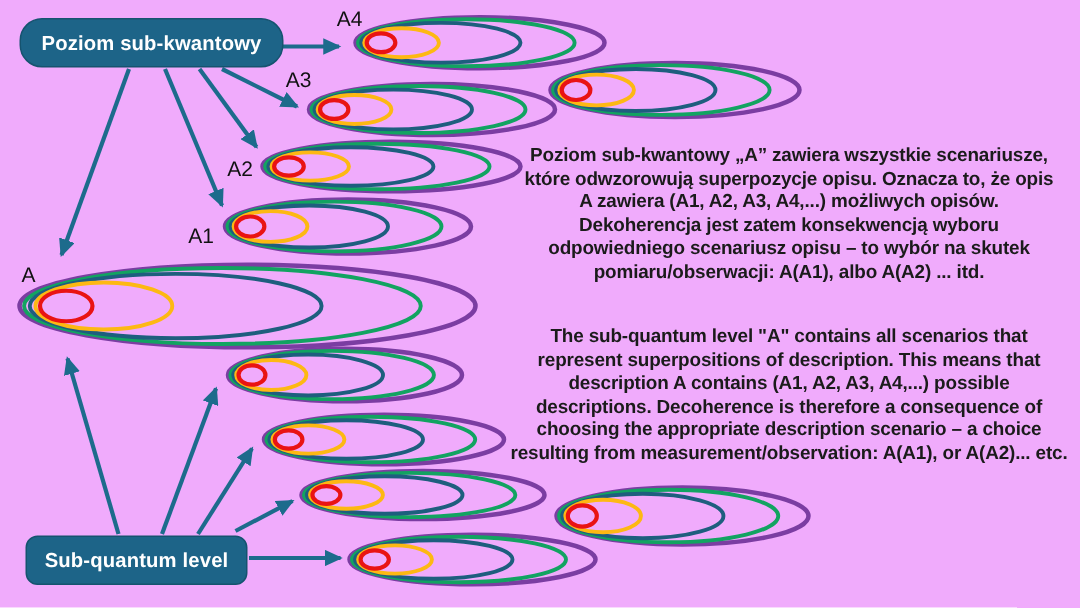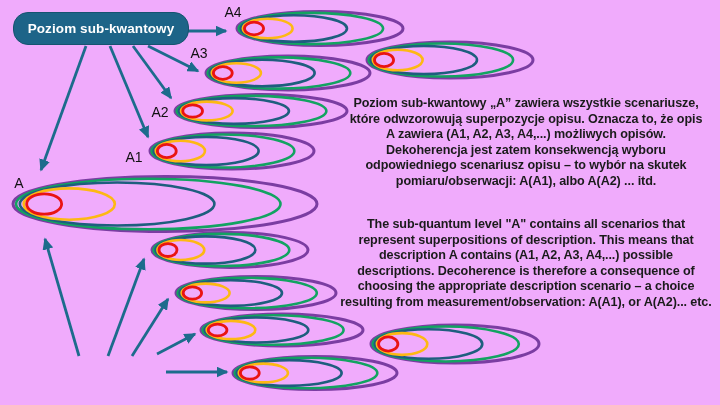--- a/index.html
+++ b/index.html
@@ -98,20 +98,23 @@
     <text class="g-label" x="233" y="17">A4</text>
     <text class="g-label" x="199" y="58">A3</text>
     <text class="g-label" x="160" y="117">A2</text>
     <text class="g-label" x="134" y="162">A1</text>
     <text class="g-label" x="19" y="188">A</text>
   </svg>
 
   <div class="label-box" style="left:13px;top:12px;width:176px;height:33px;border-radius:15px;">
     <span>Poziom sub-kwantowy</span>
   </div>
+  <div class="label-box" style="left:17px;top:357px;width:148px;height:33px;">
+    <span>Sub-quantum level</span>
+  </div>
 
   <div class="para para-pl">Poziom sub-kwantowy „A” zawiera wszystkie scenariusze,
 które odwzorowują superpozycje opisu. Oznacza to, że opis
 A zawiera (A1, A2, A3, A4,...) możliwych opisów.
 Dekoherencja jest zatem konsekwencją wyboru
 odpowiedniego scenariusz opisu – to wybór na skutek
 pomiaru/obserwacji: A(A1), albo A(A2) ... itd.</div>
   <div class="para para-en">The sub-quantum level "A" contains all scenarios that
 represent superpositions of description. This means that
 description A contains (A1, A2, A3, A4,...) possible

